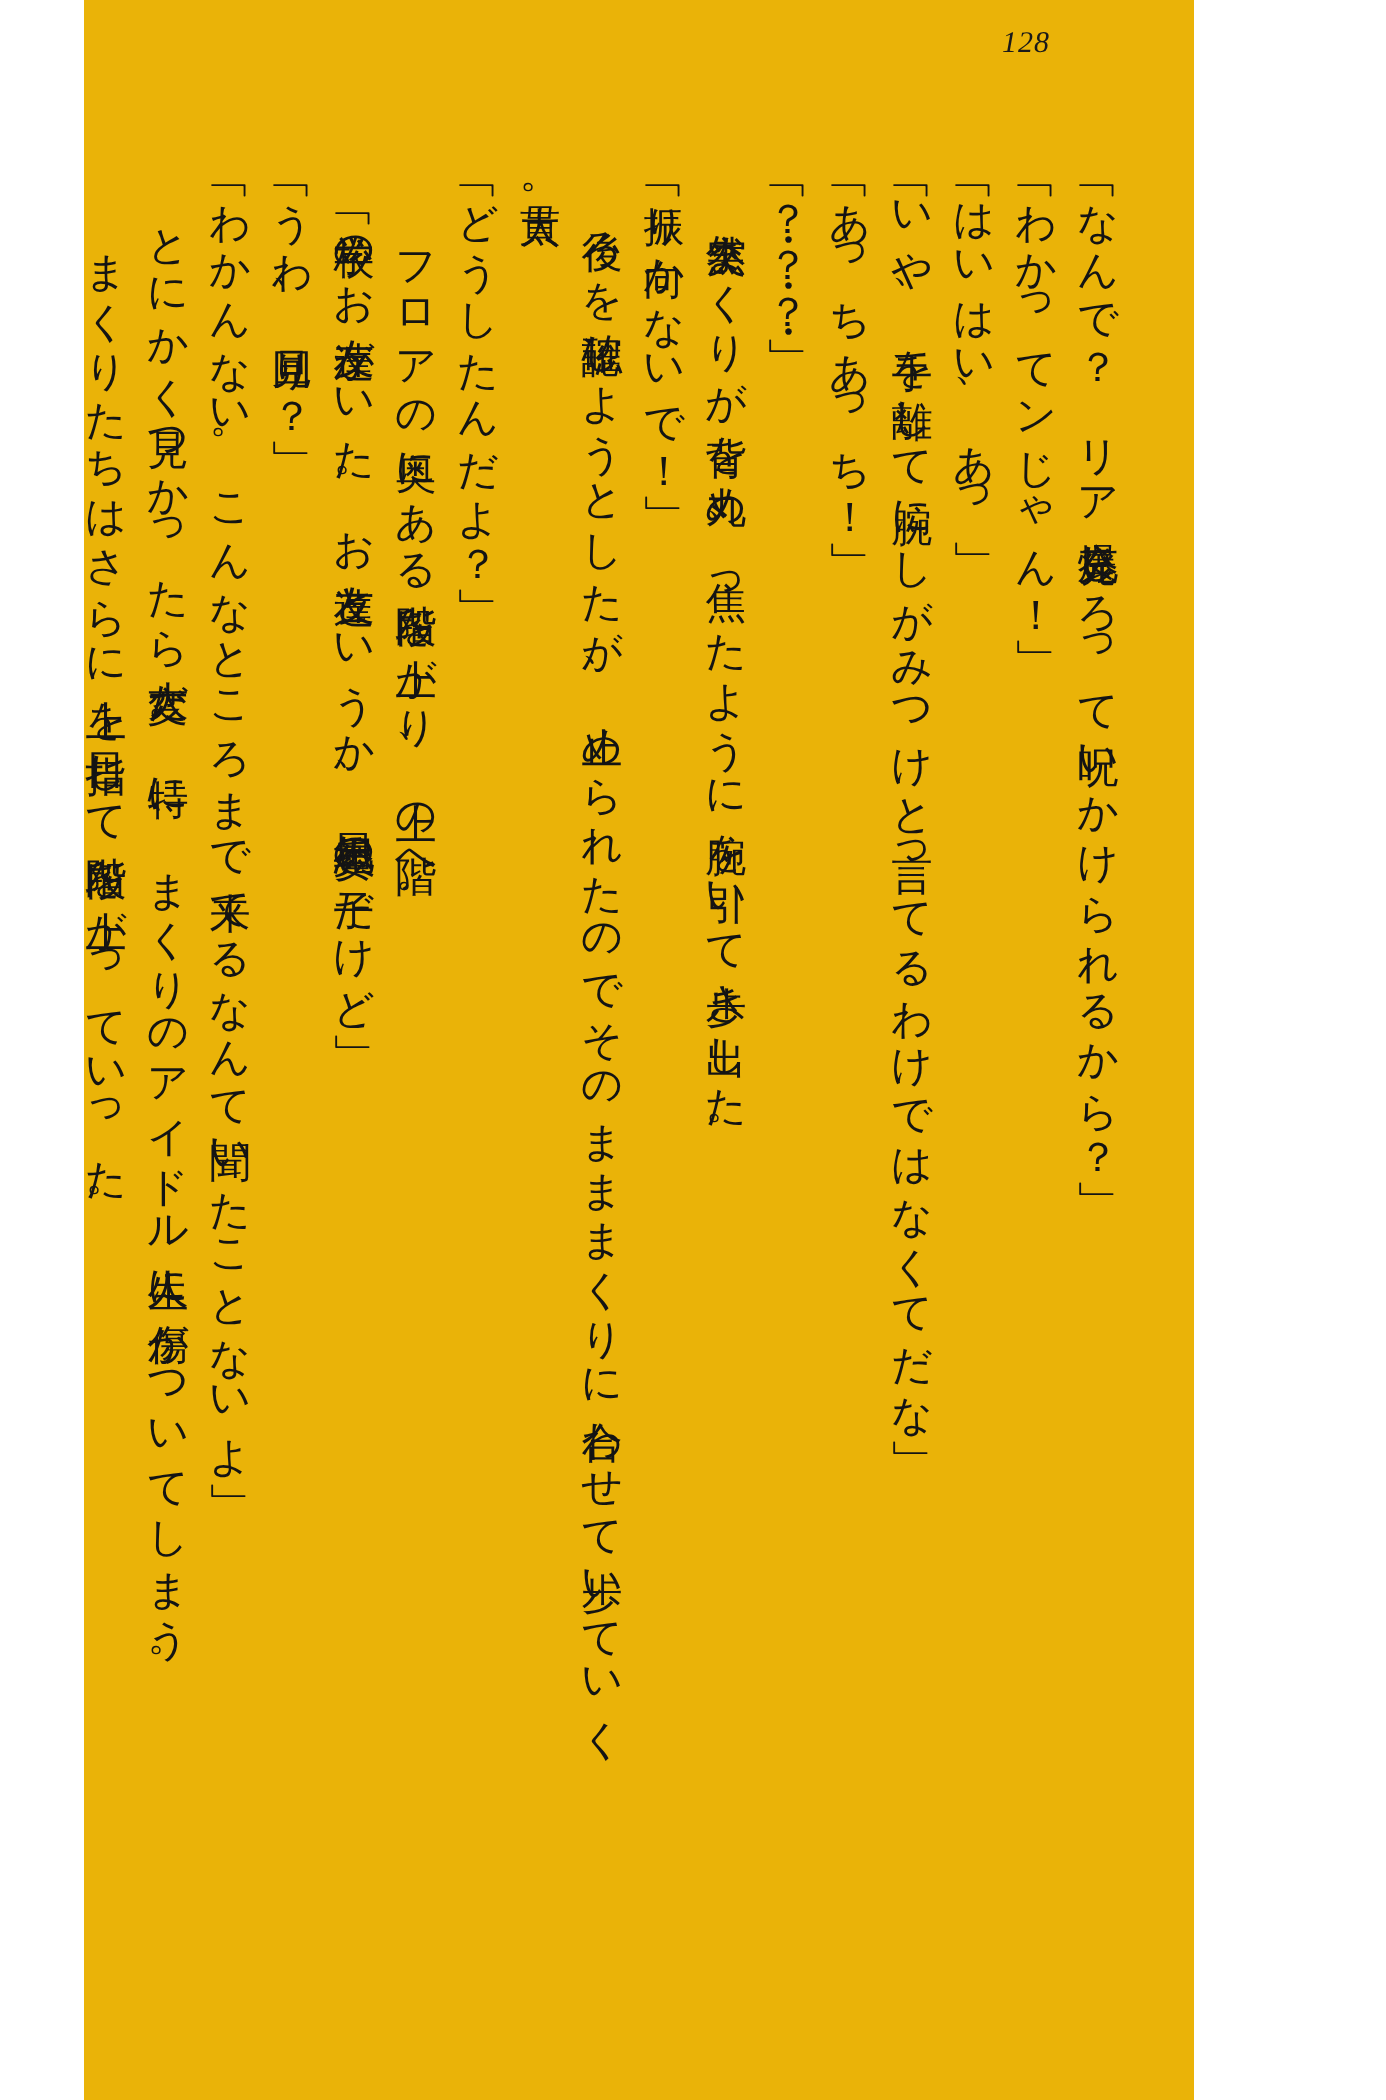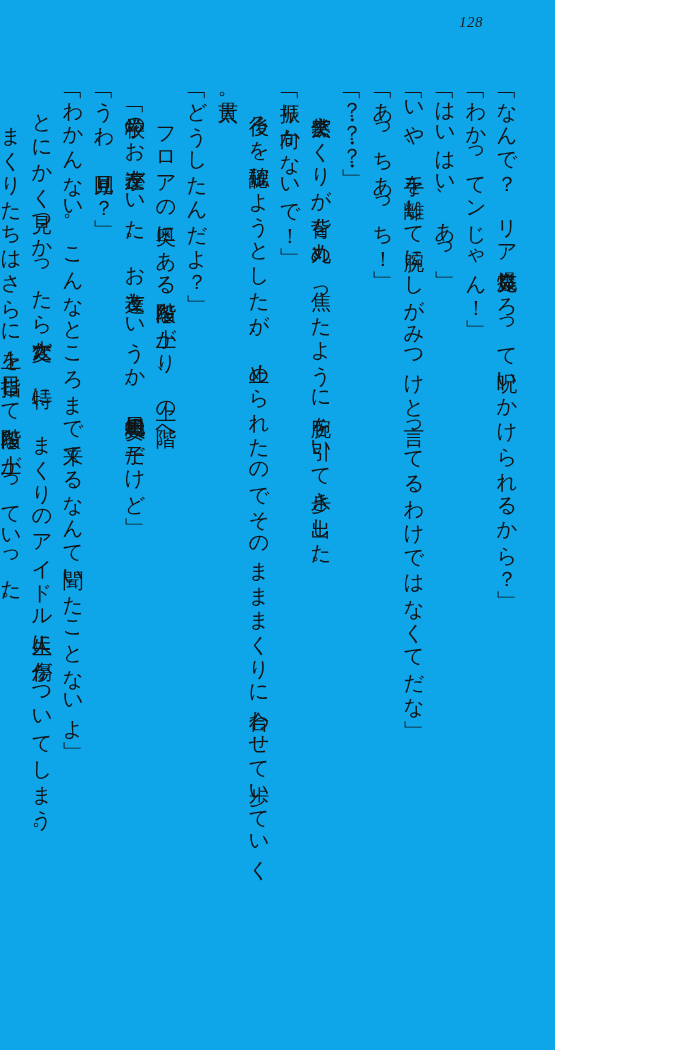--- a/index.html
+++ b/index.html
@@ -8,23 +8,24 @@
     background: #ffffff;
   }
   body {
     font-family: "Liberation Serif", "DejaVu Serif", serif;
     color: #1a1a1a;
   }
   .page {
     position: relative;
     width: 555px;
     height: 1050px;
-    background: #0ea5e9;
+    background: #eab308;
     overflow: hidden;
     box-sizing: border-box;
+    margin-left: 42px;
   }
   .page-number {
     position: absolute;
     top: 14px;
     right: 72px;
     font-family: "Liberation Serif", "DejaVu Serif", serif;
     font-style: italic;
     font-size: 15px;
     color: #1a1a1a;
     letter-spacing: 0.5px;

